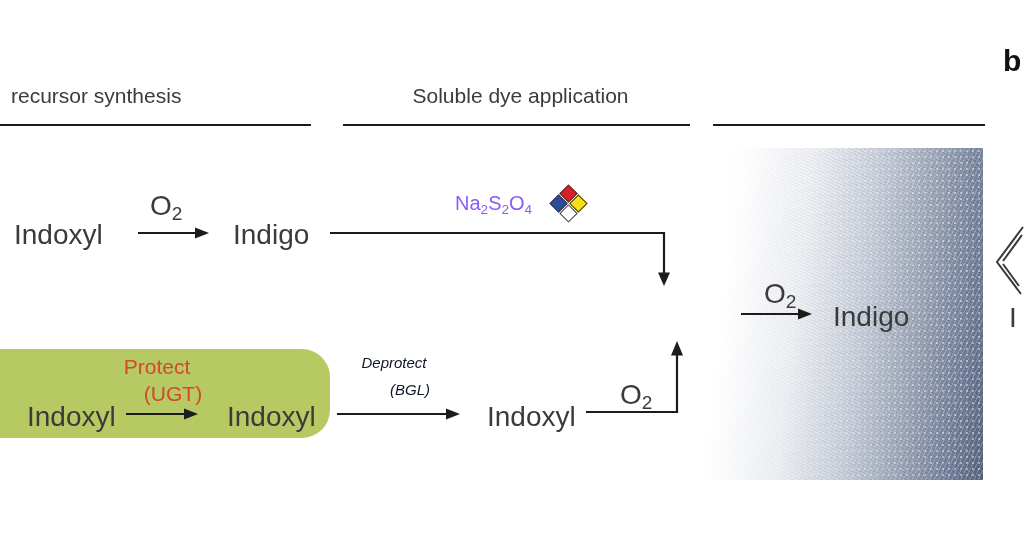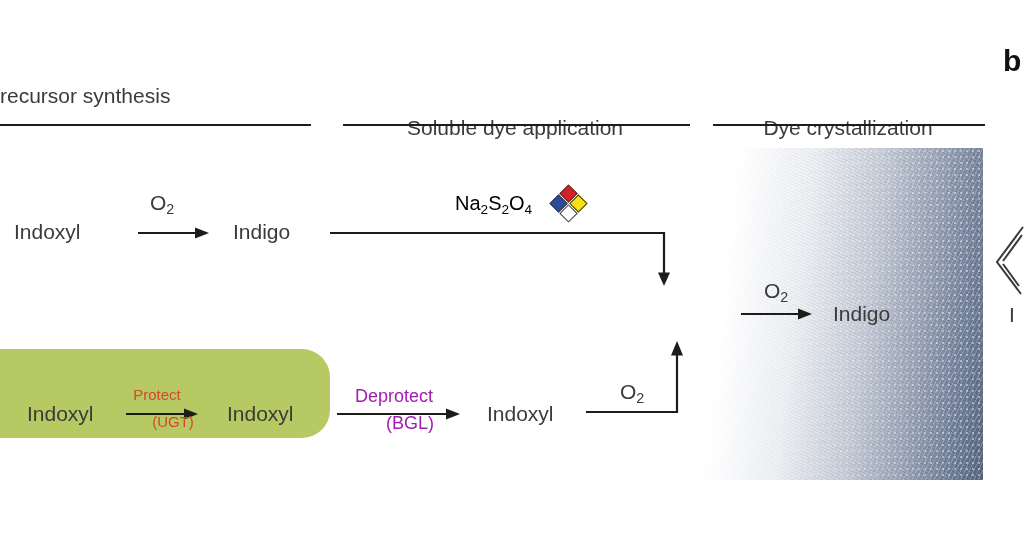--- a/index.html
+++ b/index.html
@@ -1,28 +1,28 @@
 <!DOCTYPE html>
 <html><head>
 <meta charset="utf-8">
 <style>
   html,body{margin:0;padding:0;background:#ffffff;}
   .canvas{
     position:relative;width:1024px;height:536px;background:#ffffff;overflow:hidden;
     font-family:"Liberation Sans",sans-serif;color:#3b3b3b;
   }
-  .lbl{position:absolute;font-size:21px;line-height:1.1;white-space:nowrap;z-index:3;}
-  .hdr{position:absolute;font-size:21px;color:#3b3b3b;white-space:nowrap;z-index:3;}
-  .center{transform:translateX(-50%);margin-top:32px;}
+  .lbl{position:absolute;font-size:28px;line-height:1.1;white-space:nowrap;z-index:3;}
+  .hdr{position:absolute;font-size:21px;color:#3b3b3b;white-space:nowrap;z-index:3;padding-left:11px;}
+  .center{transform:translateX(-50%);}
   .rule{position:absolute;top:124px;height:2px;background:#1c1c1c;z-index:3;}
   .panel-b{position:absolute;left:1003px;top:44px;font-size:30px;font-weight:bold;color:#111;z-index:3;}
-  .red1{color:#d2492e;font-size:15px;}
-  .red2{color:#a21caf;font-size:18px;}
+  .red1{color:#d2492e;font-size:21px;}
+  .red2{color:#0f172a;font-size:15px;font-style:italic;}
   .sub{font-size:0.68em;vertical-align:-0.28em;}
-  .formula{position:absolute;font-size:20px;color:#000000;white-space:nowrap;z-index:3;text-align:right;}
+  .formula{position:absolute;font-size:20px;color:#8b5cf6;white-space:nowrap;z-index:3;text-align:right;}
 
   .greenbox{
     position:absolute;left:-30px;top:349px;width:360px;height:89px;
     background:#b6c962;border-radius:28px;z-index:1;
   }
 
   .fabric{
     position:absolute;left:700px;top:148px;width:283px;height:332px;z-index:1;
     background:linear-gradient(97deg,#ffffff 0%,#ffffff 13%,#edeff3 36%,#c7cdd8 57%,#9aa3b5 75%,#73809a 89%,#57647e 100%);
   }
@@ -52,21 +52,20 @@
   .hex{position:absolute;left:988px;top:218px;z-index:3;}
   .hex path{stroke:#3a3a3a;stroke-width:2;fill:none;}
 </style>
 </head>
 <body>
 
 <div class="canvas">
 
   <div class="hdr" style="left:0;top:84px">recursor synthesis</div>
   <div class="hdr center" style="left:515px;top:84px">Soluble dye application</div>
-  <div class="hdr center" style="left:848px;top:84px">Dye crystallization</div>
   <div class="panel-b">b</div>
 
   <div class="rule" style="left:0;width:311px"></div>
   <div class="rule" style="left:343px;width:347px"></div>
   <div class="rule" style="left:713px;width:272px"></div>
 
   <div class="fabric"></div>
 
   <div class="greenbox"></div>
 

